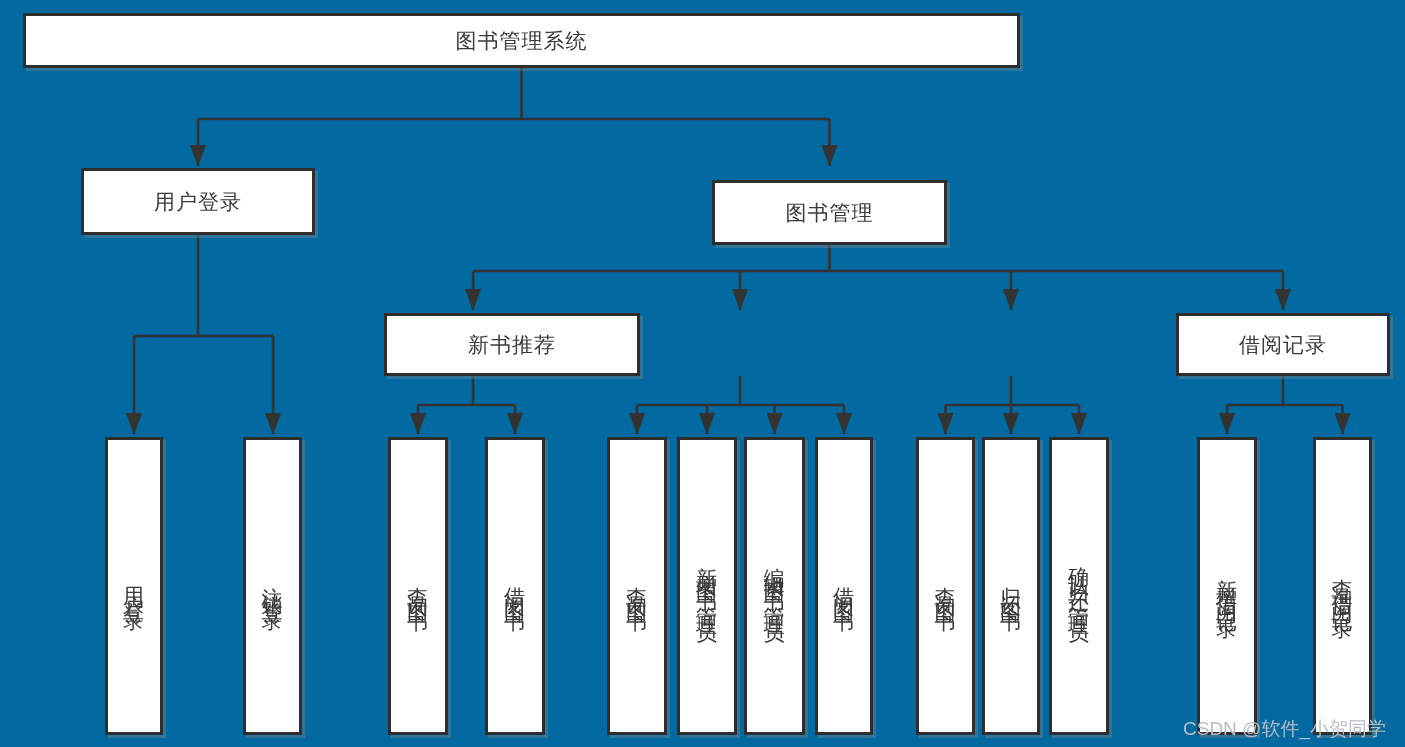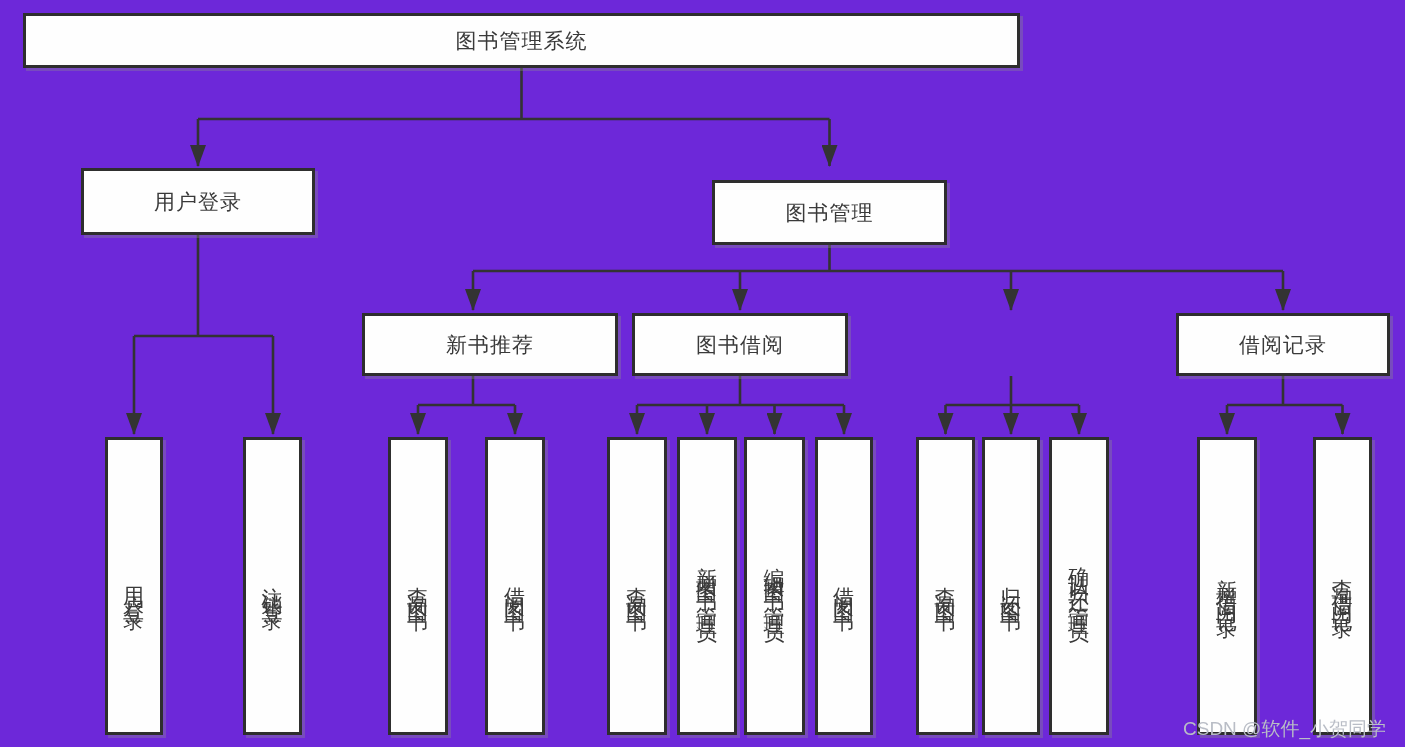--- a/index.html
+++ b/index.html
@@ -4,21 +4,21 @@
 <style>
   html, body {
     margin: 0;
     padding: 0;
     background: #ffffff;
   }
   .stage {
     position: relative;
     width: 1405px;
     height: 747px;
-    background: #6d28d9;
+    background: #0369a1;
     font-family: "Liberation Sans", sans-serif;
     overflow: hidden;
   }
   .connectors {
     position: absolute;
     left: 0;
     top: 0;
     width: 1405px;
     height: 747px;
   }
@@ -45,21 +45,21 @@
     letter-spacing: 8px;
     line-height: 1;
     white-space: nowrap;
     color: #3a3a3a;
   }
   
   .n-root   { left: 23px;  top: 13px;  width: 997px; height: 55px; }
   .n-login  { left: 81px;  top: 168px; width: 234px; height: 67px; }
   .n-mgmt   { left: 712px; top: 180px; width: 235px; height: 65px; }
 
-  .n-rec    { left: 362px;  top: 313px; width: 256px; height: 63px; }
+  .n-rec    { left: 384px;  top: 313px; width: 256px; height: 63px; }
   .n-borrow { left: 632px;  top: 313px; width: 216px; height: 63px; }
   .n-cur    { left: 903px;  top: 313px; width: 216px; height: 63px; }
   .n-hist   { left: 1176px; top: 313px; width: 214px; height: 63px; }
 
   .leaf { top: 437px; height: 298px; }
   .l-userlogin { left: 105px;  width: 58px; }
   .l-logout    { left: 243px;  width: 59px; }
   .l-rec-q     { left: 388px;  width: 60px; }
   .l-rec-b     { left: 485px;  width: 60px; }
   .l-bor-q     { left: 607px;  width: 60px; }
@@ -137,23 +137,20 @@
   <div class="box n-login">
     <span class="hlabel">用户登录</span>
   </div>
   <div class="box n-mgmt">
     <span class="hlabel">图书管理</span>
   </div>
 
   <div class="box n-rec">
     <span class="hlabel">新书推荐</span>
   </div>
-  <div class="box n-borrow">
-    <span class="hlabel">图书借阅</span>
-  </div>
   <div class="box n-hist">
     <span class="hlabel">借阅记录</span>
   </div>
 
   <div class="box leaf l-userlogin">
     <span class="vtext">用户登录</span>
   </div>
   <div class="box leaf l-logout">
     <span class="vtext">注销登录</span>
   </div>

